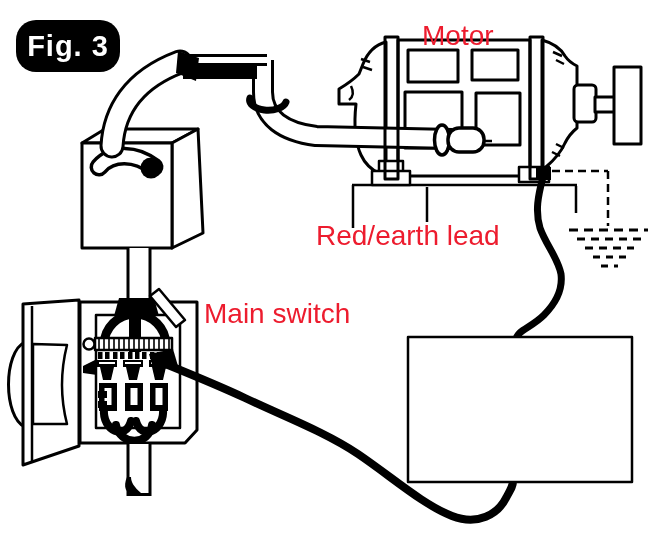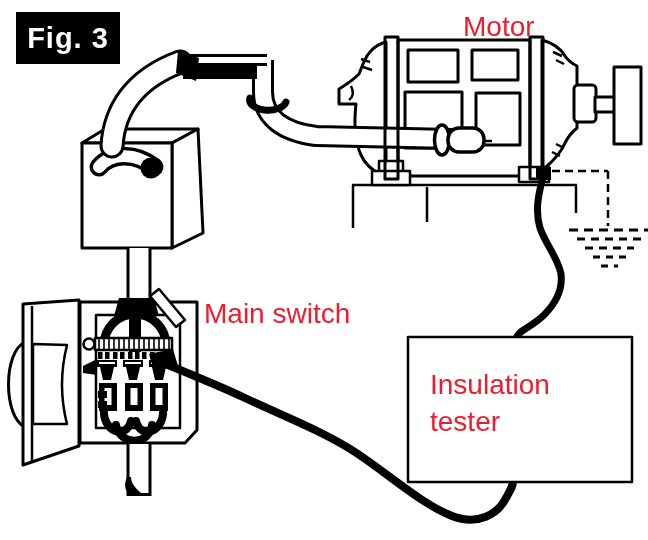--- a/index.html
+++ b/index.html
@@ -6,29 +6,29 @@
   * { box-sizing: border-box; }
   html,body { margin:0; padding:0; }
   body {
     width:648px; height:540px; position:relative; overflow:hidden;
     background:var(--paper);
     font-family:"Liberation Sans", sans-serif;
   }
   .stage { position:absolute; inset:0; }
   svg.diagram { position:absolute; left:0; top:0; }
   .fig-badge {
-    position:absolute; left:16px; top:12px; width:104px; height:52px;
+    position:absolute; left:16px; top:20px; width:104px; height:52px;
     background:var(--ink); color:#fff; font-size:29px; font-weight:bold;
-    display:flex; align-items:center; justify-content:center; letter-spacing:1px;
+    display:flex; align-items:center; justify-content:center; letter-spacing:1px;border-radius:20px;
   }
   .lbl {
     position:absolute; color:var(--label-red); font-size:28px; line-height:30px;
     white-space:nowrap;
   }
-  .lbl-motor      { left:422px; top:12px;margin-left:41px; }
+  .lbl-motor      { left:422px; top:21px; }
   .lbl-starter    { left:196px; top:159px; }
   .lbl-redearth   { left:316px; top:221px; }
   .lbl-mainswitch { left:204px; top:299px; }
   .lbl-source     { left:93px;  top:497px; }
   .lbl-tester     { left:430px; top:366px; line-height:37px; white-space:normal; width:190px; }
 </style>
 </head>
 <body>
 
 <div class="stage">
@@ -166,18 +166,15 @@
       <rect x="536" y="167" width="15" height="13" fill="#000"></rect>
       <path d="M543,177 C538,196 535,211 540,228 C546,245 558,258 561,274
                C563,290 556,303 544,315 C531,328 517,330 516,340" stroke="#000" stroke-width="7" stroke-linecap="round"></path>
     </g>
 
     <rect x="408" y="337" width="224" height="145" fill="#fff" stroke="#000" stroke-width="2.5"></rect>
   </svg>
 
   <div class="fig-badge">Fig. 3</div>
   <div class="lbl lbl-motor">Motor</div>
+  <div class="lbl lbl-redearth">Red/earth lead</div>
   <div class="lbl lbl-mainswitch">Main switch</div>
-  <div class="lbl lbl-tester">
-    <span>Insulation</span><br>
-    <span>tester</span>
-  </div>
 </div>
 
 </body></html>

